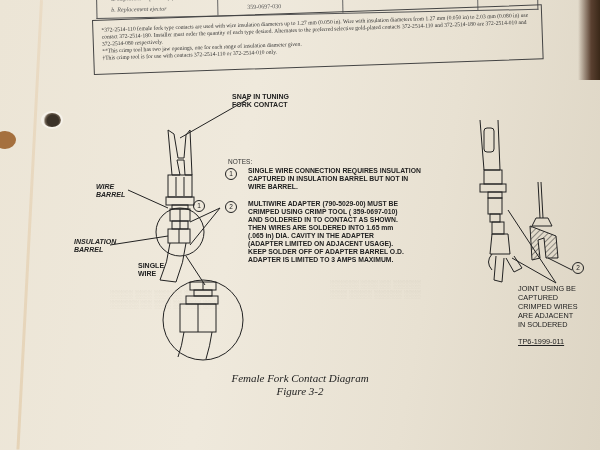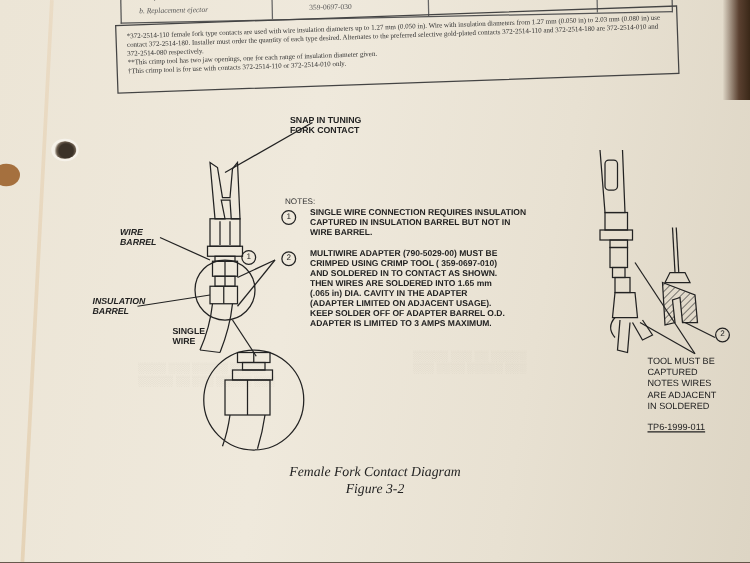--- a/index.html
+++ b/index.html
@@ -203,23 +203,23 @@
     <div>BARREL</div>
   </div>
   <div class="label" style="left:138px; top:262px;">
     <div>SINGLE</div>
     <div>WIRE</div>
   </div>
   <div class="note-num" style="left:193px; top:200px;">1</div>
   <div class="note-num" style="left:572px; top:262px;">2</div>
 
   <div class="label" style="left:518px; top:284px; font-weight:normal; font-size:7.3px; line-height:9px;">
-    <div>TOOL MUST BE</div>
+    <div>JOINT USING BE</div>
     <div>CAPTURED</div>
-    <div>NOTES WIRES</div>
+    <div>CRIMPED WIRES</div>
     <div>ARE ADJACENT</div>
     <div>IN SOLDERED</div>
     <div style="margin-top:8px;text-decoration:underline;">TP6-1999-011</div>
   </div>
 
   <div class="notes-title">NOTES:</div>
 
   <div class="note-num" style="left:225px; top:168px;">1</div>
   <div class="note" style="left:248px; top:167px;">
     <div>SINGLE WIRE CONNECTION REQUIRES INSULATION</div>

